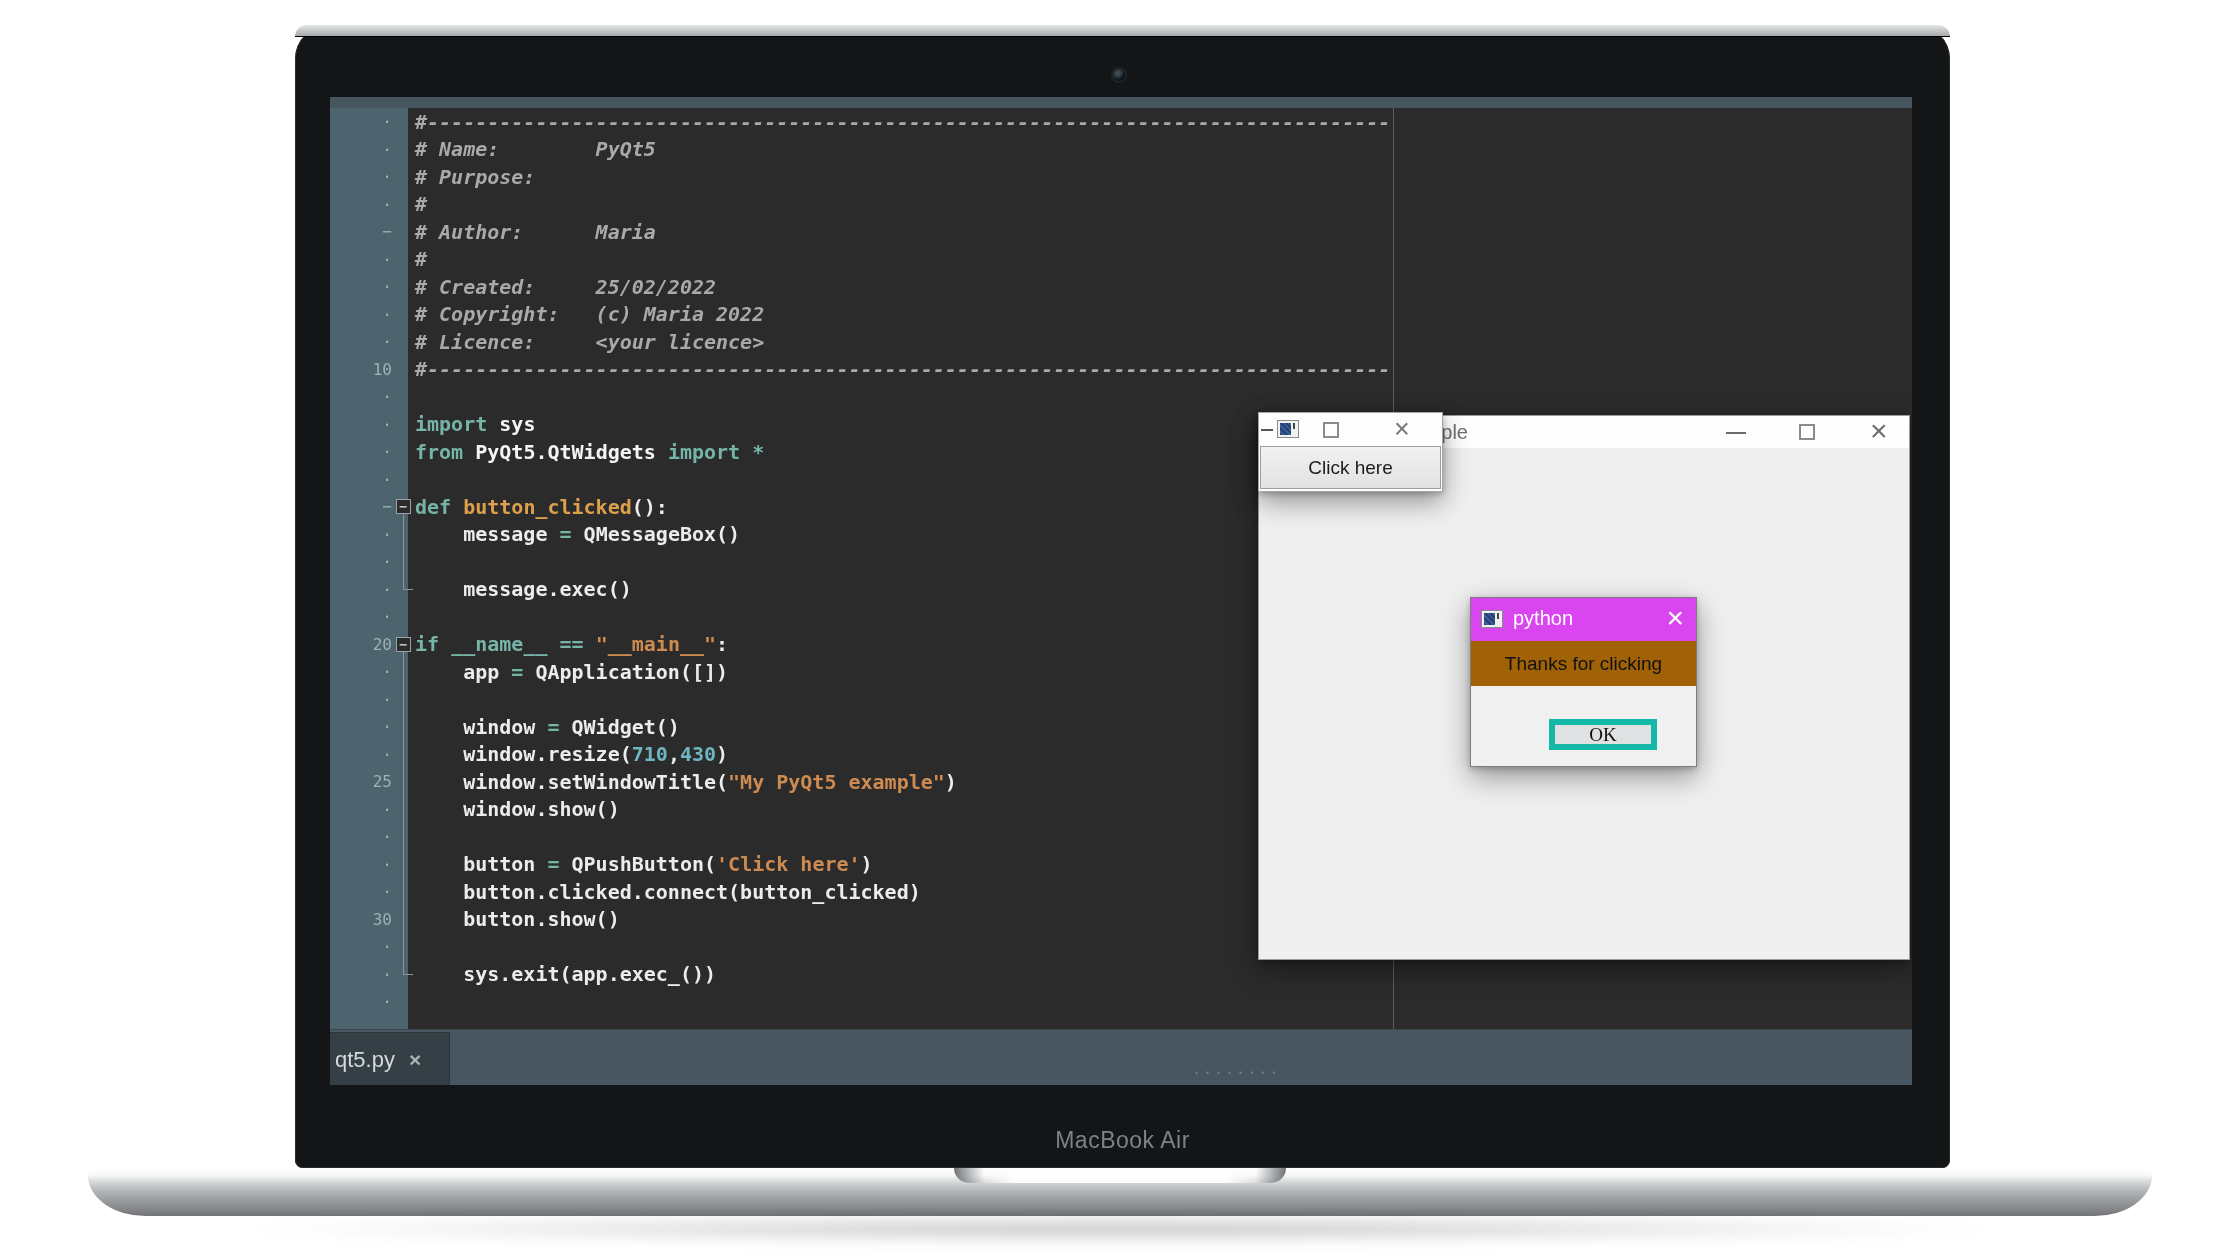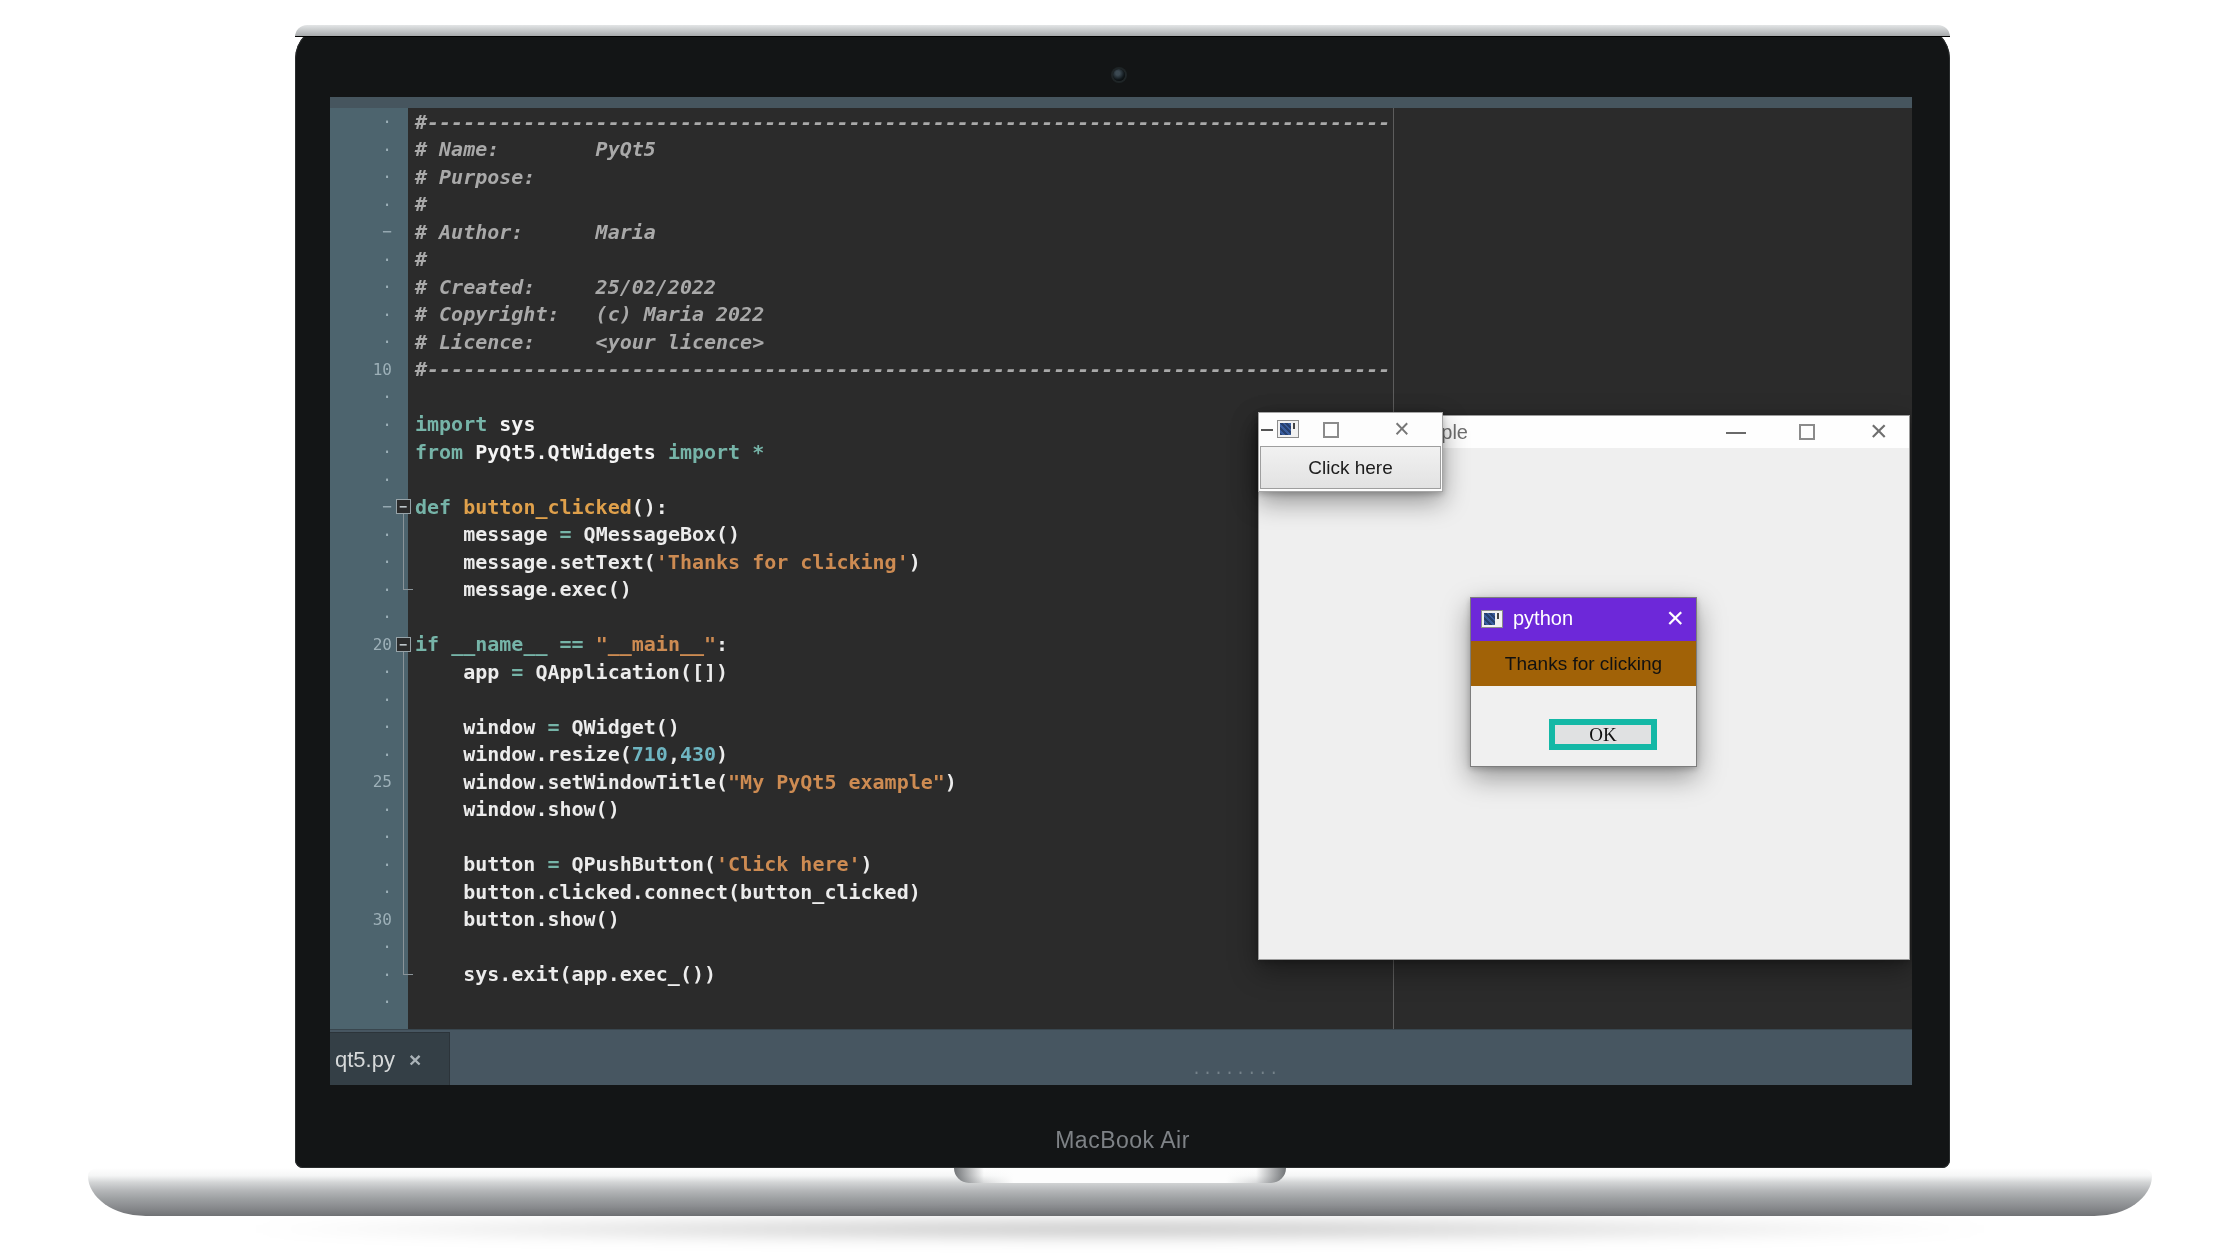--- a/index.html
+++ b/index.html
@@ -210,21 +210,20 @@
           <div class="row">
             <span class="g">−</span>
             <span class="c"><span class="t-k">def</span><span class="t-p"> </span><span class="t-f">button_clicked</span><span class="t-p">():</span></span>
           </div>
           <div class="row">
             <span class="g">·</span>
             <span class="c"><span class="t-p">    message </span><span class="t-k">=</span><span class="t-p"> QMessageBox()</span></span>
           </div>
           <div class="row">
             <span class="g">·</span>
-            <span class="c"><span class="t-p">    message.setText(</span><span class="t-s">'Thanks for clicking'</span><span class="t-p">)</span></span>
           </div>
           <div class="row">
             <span class="g">·</span>
             <span class="c"><span class="t-p">    message.exec()</span></span>
           </div>
           <div class="row">
             <span class="g">·</span>
             <span class="c"></span>
           </div>
           <div class="row">
@@ -306,21 +305,21 @@
           <span class="winicon" style="left:8px;top:6px;"></span>
           <span class="main-title">My PyQt5 example</span>
           <span class="ctl-min" style="left:467px;top:16px;"></span>
           <span class="ctl-max" style="left:540px;top:8px;"></span>
           <span class="ctl-close" style="left:611px;top:0px;">×</span>
         </div>
         <div style="position:absolute;left:0;top:32px;right:0;bottom:0;background:#efefef;"></div>
       </div>
 
       <div class="qtwin msgbox">
-        <div class="msg-titlebar" style="background:#6d28d9;">
+        <div class="msg-titlebar" style="background:#d946ef;">
           <span class="winicon" style="left:10px;top:12px;"></span>
           <span class="msg-title">python</span>
           <span class="msg-close">×</span>
         </div>
         <div class="msg-body">Thanks for clicking</div>
         <div class="ok-btn" style="border:6px solid #14b8a6;font-family:Liberation Serif, serif;">OK</div>
       </div>
 
       <div class="qtwin small-window">
         <div class="small-titlebar">

